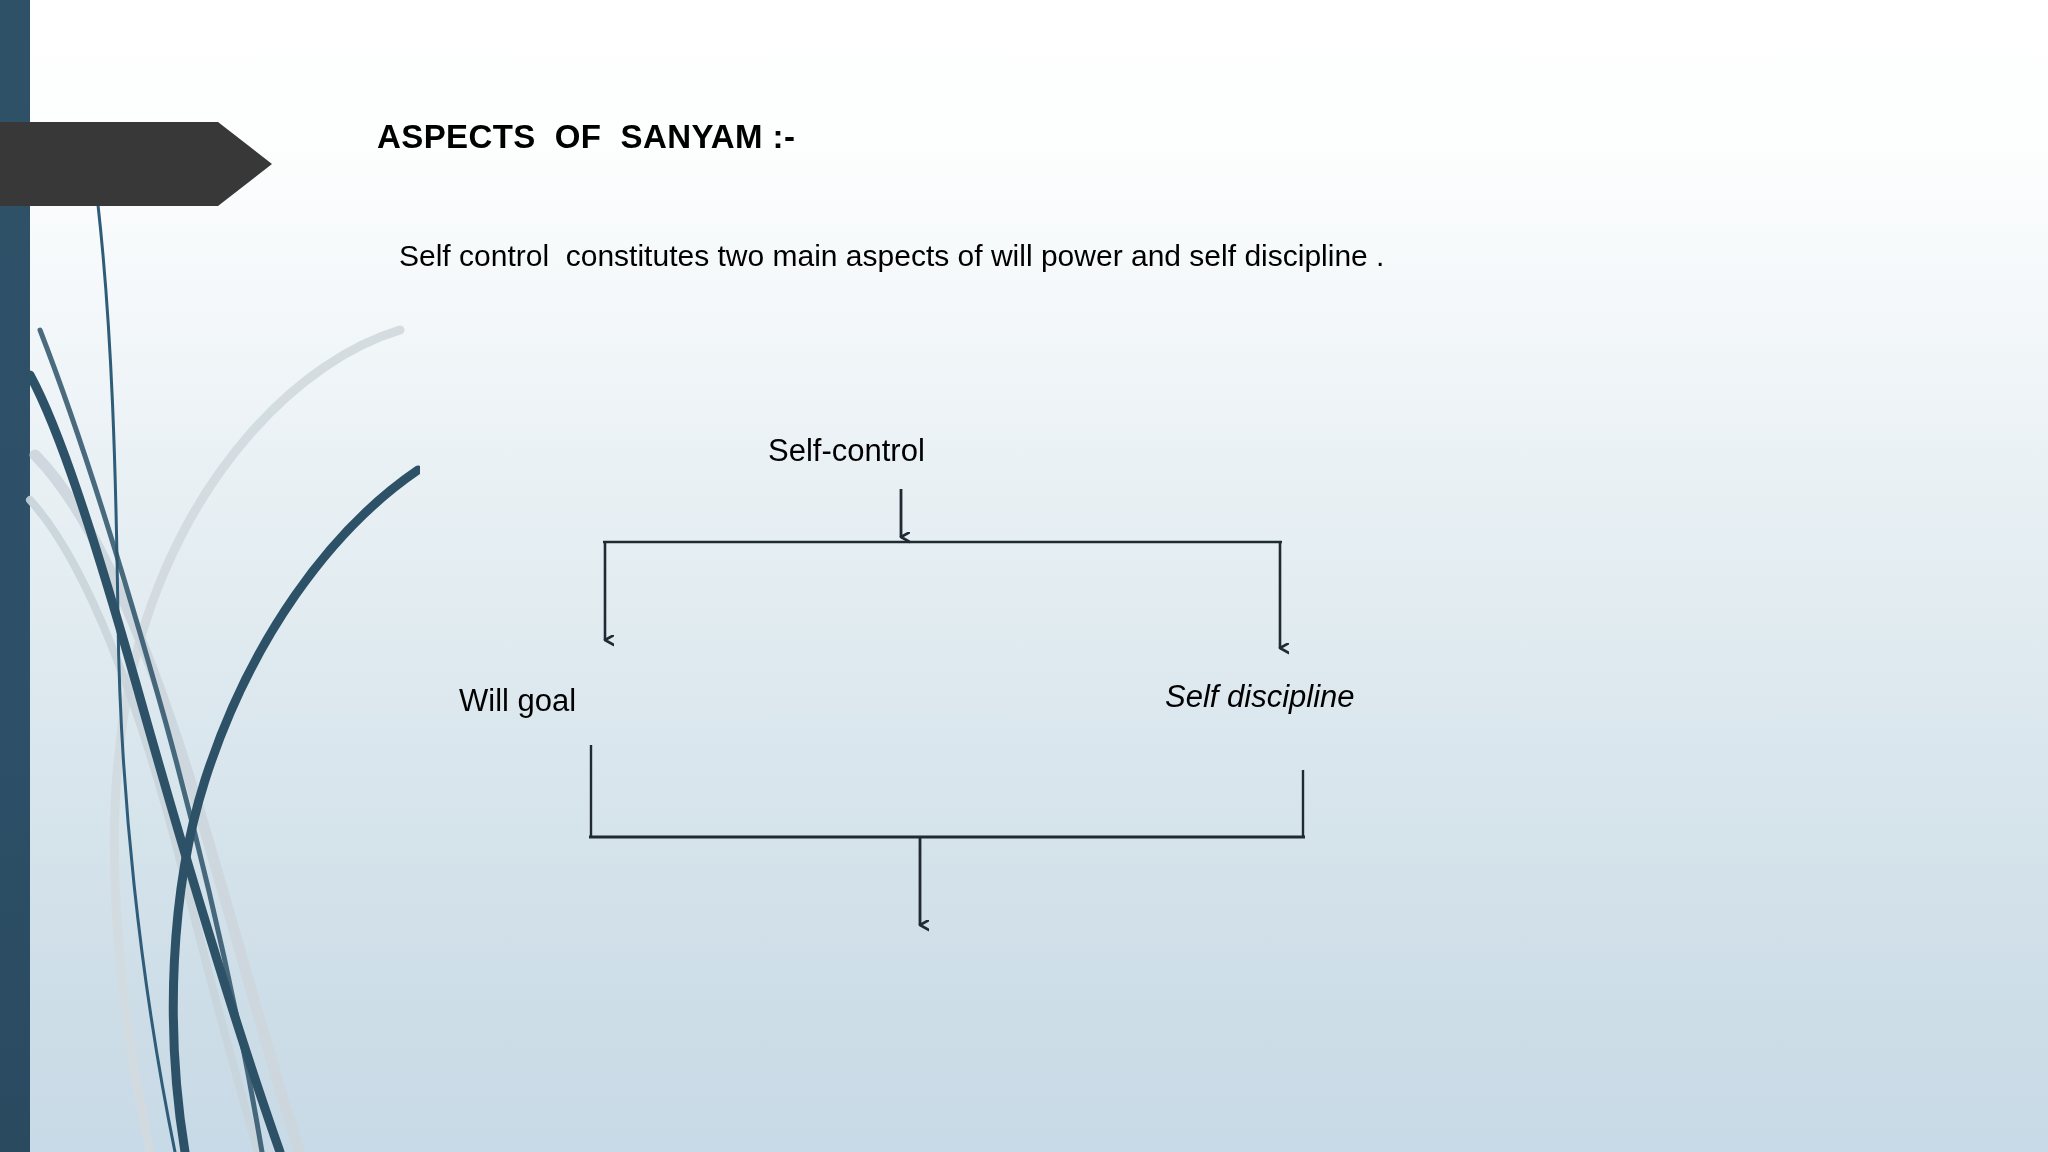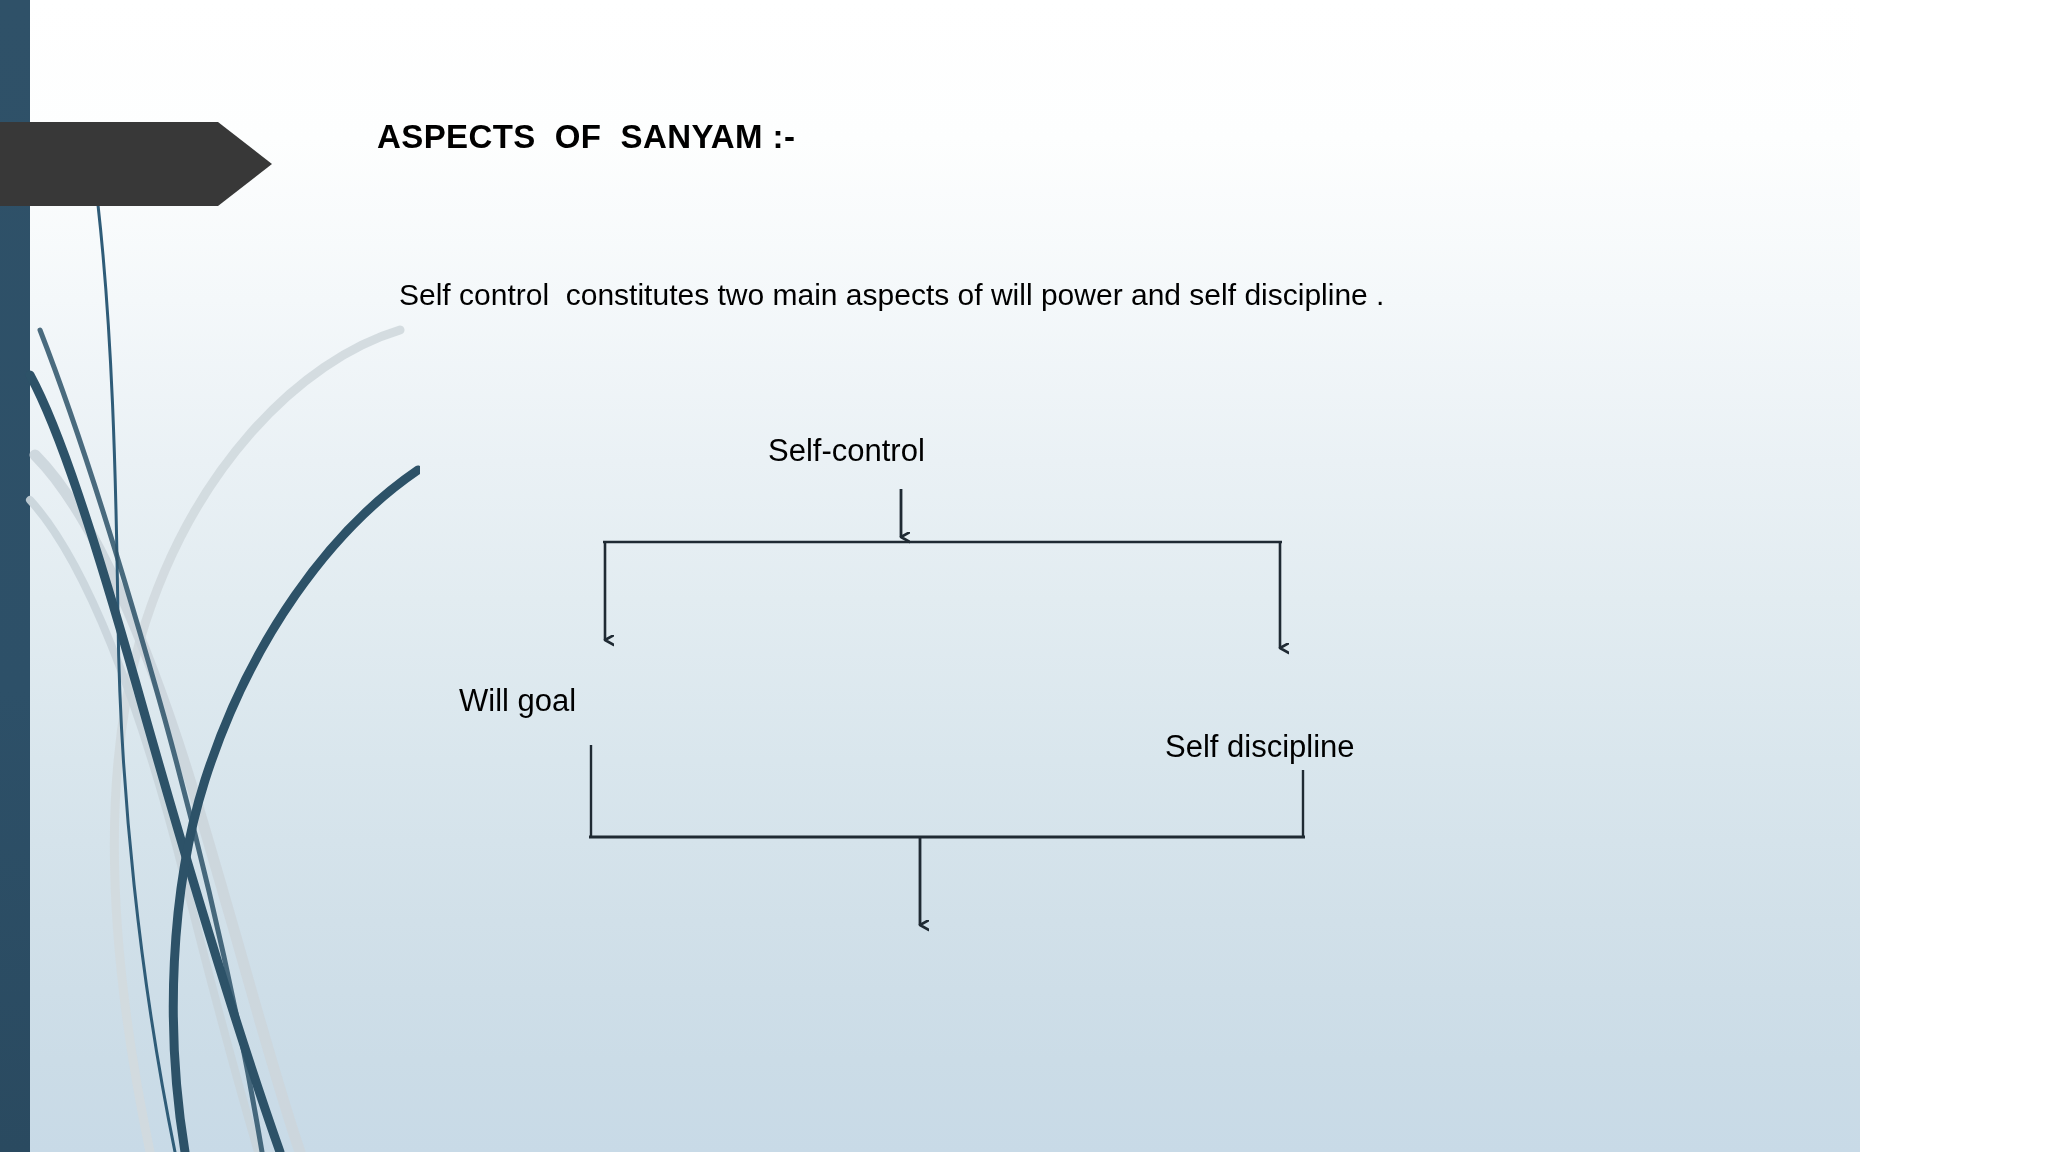--- a/index.html
+++ b/index.html
@@ -2,21 +2,21 @@
 <html><head>
 <meta charset="utf-8">
 <style>
   html, body {
     margin: 0;
     padding: 0;
     background: #ffffff;
   }
   #slide {
     position: relative;
-    width: 1860px;
+    width: 2048px;
     height: 1152px;
     overflow: hidden;
     font-family: "Liberation Sans", sans-serif;
     background: linear-gradient(to bottom,
         #ffffff 0%,
         #fdfefe 12%,
         #f4f8fa 26%,
         #eaf1f5 40%,
         #e2ecf1 52%,
         #d9e6ed 66%,
@@ -68,40 +68,39 @@
 
   #body-text {
     position: absolute;
     left: 399px;
     top: 232px;
     width: 1130px;
     font-size: 30px;
     line-height: 47px;
     color: #000000;
     white-space: pre-wrap;
-    margin-top: 39px;
   }
 
   
   #flow {
     position: absolute;
     left: 0;
     top: 0;
     width: 2048px;
     height: 1152px;
   }
   .node-label {
     position: absolute;
     font-size: 31px;
     color: #000000;
     white-space: nowrap;
   }
   #lbl-self-control { left: 768px; top: 433px; text-align: right; }
   #lbl-will-power   { left: 459px; top: 683px; }
-  #lbl-self-disc    { left: 1165px; top: 729px; }
+  #lbl-self-disc    { left: 1165px; top: 679px; font-style: italic; }
   #lbl-achievement  { left: 573px; top: 955px; }
 </style>
 </head>
 <body>
 
 <div id="slide">
 
   <div id="left-bar"></div>
 
   <svg id="deco" viewBox="0 0 420 1152" preserveAspectRatio="none">

